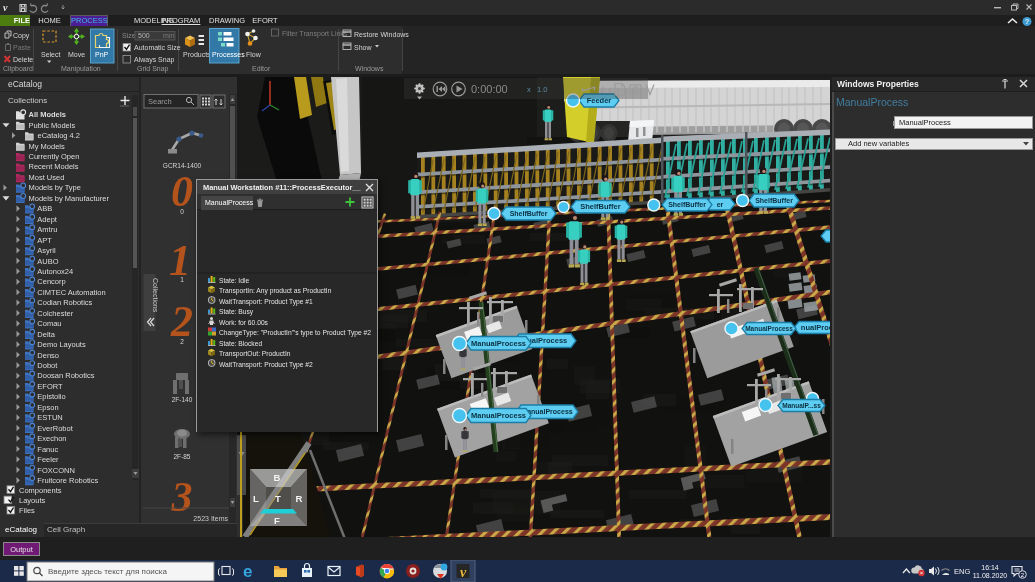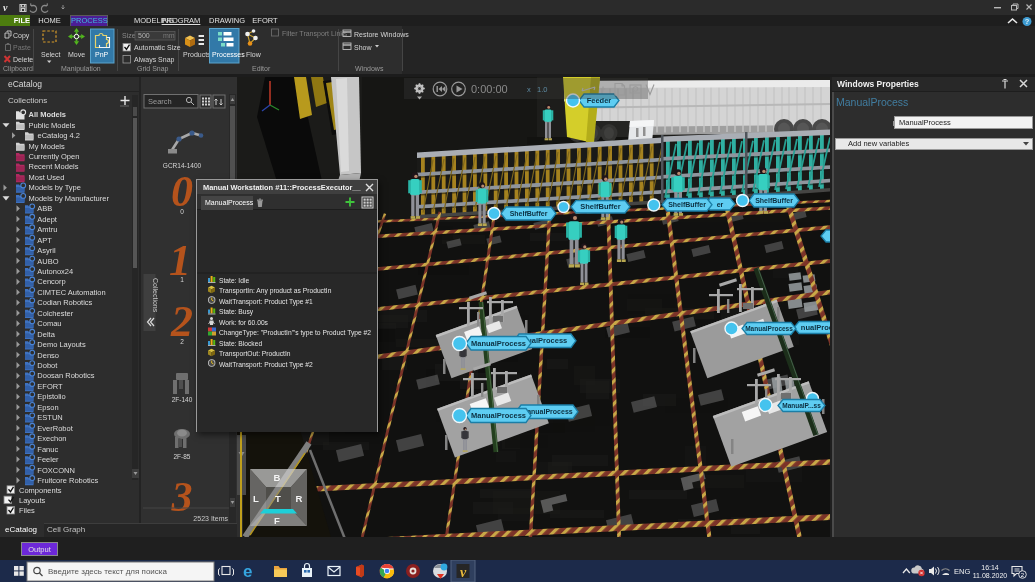--- a/index.html
+++ b/index.html
@@ -1140,21 +1140,21 @@
           </g>
     </g>
   </svg>
 </div>
 
 <div class="abs" style="left:0;top:523px;width:237px;height:14px;background:#262626;border-top:1px solid #3d3d3d;"></div>
 <div class="abs" style="left:0;top:523px;width:44px;height:14px;background:#2d2d2d;color:#ffffff;font:8px 'Liberation Sans';line-height:13px;padding-left:5px;">eCatalog</div>
 <div class="abs" style="left:47px;top:523px;width:50px;height:14px;color:#c2c2c2;font:8px 'Liberation Sans';line-height:13px;">Cell Graph</div>
 
 <div class="abs" style="left:0;top:537px;width:1035px;height:23px;background:#1f1f1f;"></div>
-<div class="abs" style="left:21px;top:542px;width:37px;height:14px;background:#6d28d9;border:1px solid #8a8a8a;color:#e0e0e0;font:7.5px 'Liberation Sans';text-align:center;line-height:13px;">Output</div>
+<div class="abs" style="left:3px;top:542px;width:37px;height:14px;background:#701a75;border:1px solid #8a8a8a;color:#e0e0e0;font:7.5px 'Liberation Sans';text-align:center;line-height:13px;">Output</div>
 
 <div class="abs" id="taskbar" style="left:0;top:560px;width:1035px;height:22px;background:#1c2a4a;"></div>
 <svg class="abs" style="left:0;top:560px;" width="1035" height="22" viewBox="0 0 1035 22" font-family="Liberation Sans">
 
   <g fill="#e8e8e8">
         <rect x="14" y="6" width="4.4" height="4.4"></rect>
         <rect x="19.4" y="6" width="4.4" height="4.4"></rect>
         <rect x="14" y="11.4" width="4.4" height="4.4"></rect>
         <rect x="19.4" y="11.4" width="4.4" height="4.4"></rect>
       </g>

